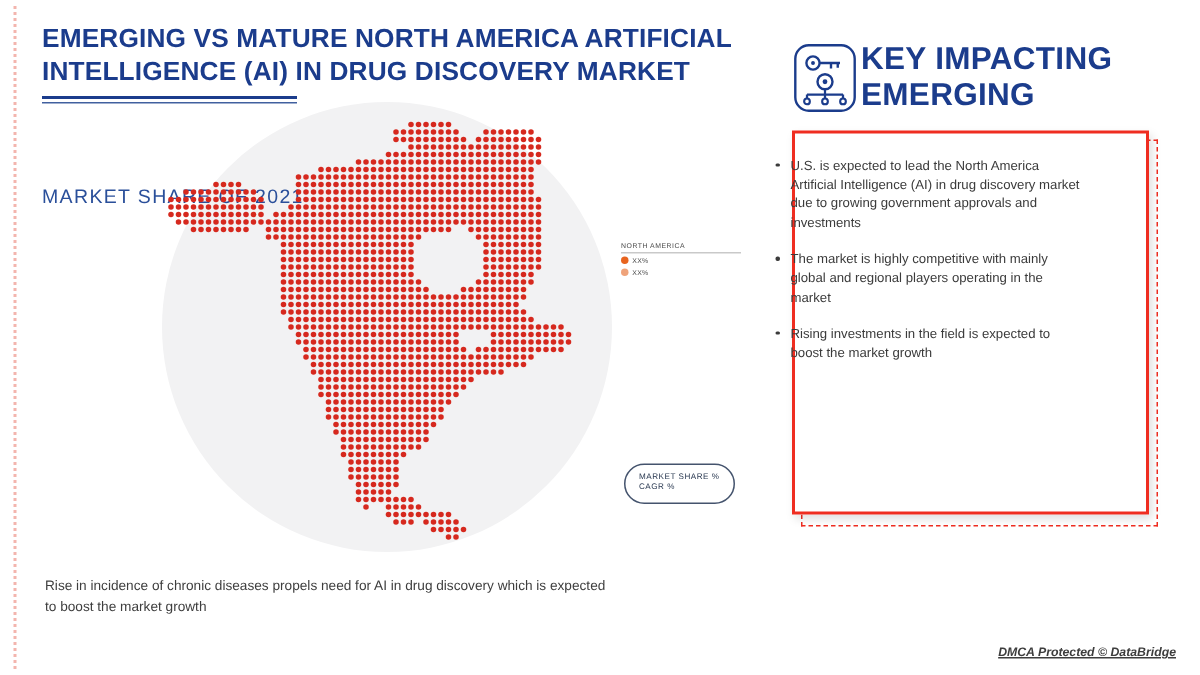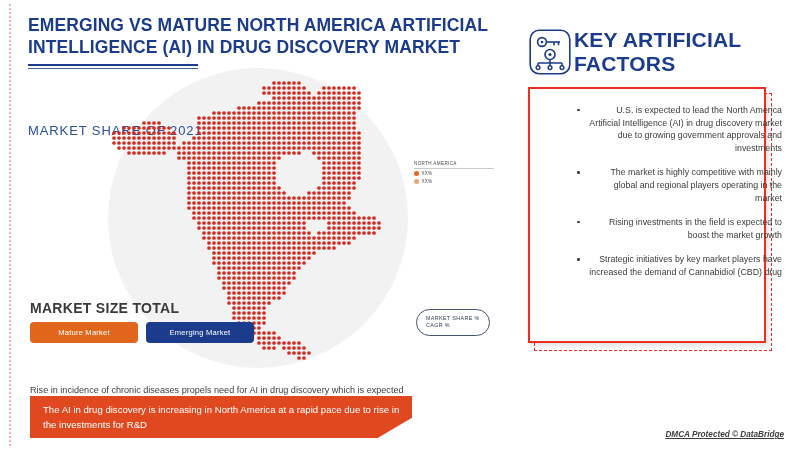--- a/index.html
+++ b/index.html
@@ -98,22 +98,22 @@
   .factors-dashed{
     position:absolute;left:534px;top:93px;width:238px;height:258px;
     border:1.6px dashed #ef2d20;box-sizing:border-box;
   }
   .factors-card{
     position:absolute;left:528px;top:87px;width:238px;height:256px;
     background:#fff;border:2px solid #ef2d20;box-sizing:border-box;
     box-shadow:2px 3px 6px rgba(0,0,0,.13);
   }
   .factors-list{
-    position:absolute;left:576px;top:104px;width:206px;
-    padding:0;margin:0;list-style:none;text-align:right;
+    position:absolute;left:516px;top:104px;width:206px;
+    padding:0;margin:0;list-style:none;
   }
   .factors-list li{
     position:relative;padding-left:11px;
     font-size:8.8px;line-height:12.6px;color:#3b3b3b;
     margin-bottom:12px;
   }
   .factors-list li:before{
     content:"";position:absolute;left:1px;top:4.6px;
     width:2.6px;height:2.6px;border-radius:50%;background:#3b3b3b;
   }
@@ -1440,49 +1440,42 @@
       <span class="lg-dot g"></span>
       <span class="lg-val">XX%</span>
     </div>
   </div>
 
   <div class="cagr-badge">
     <div>MARKET SHARE %</div>
     <div>CAGR %</div>
   </div>
 
-  <div class="ms-title">MARKET SIZE TOTAL</div>
-  <div class="pills">
-    <div class="pill mature">Mature Market</div>
-    <div class="pill emerging">Emerging Market</div>
-  </div>
 
   <div class="note">Rise in incidence of chronic diseases propels need for AI in drug discovery which is expected to boost the market growth</div>
-  <div class="banner">The AI in drug discovery is increasing in North America at a rapid pace due to rise in the investments for R&amp;D</div>
 
   <div class="kif-icon">
     <svg viewBox="0 0 42 46" xmlns="http://www.w3.org/2000/svg">
       <rect x="1.2" y="1.2" width="39.6" height="43.6" rx="9" ry="9" fill="none" stroke="#1b3c8c" stroke-width="1.6"></rect>
       <circle cx="13" cy="13" r="4.4" fill="none" stroke="#1b3c8c" stroke-width="1.6"></circle>
       <circle cx="13" cy="13" r="1.3" fill="#1b3c8c"></circle>
       <path d="M17.2 13 H31" stroke="#1b3c8c" stroke-width="1.6" fill="none"></path>
       <path d="M25 13 V16.6 M29.5 13 V16.2" stroke="#1b3c8c" stroke-width="1.6" fill="none"></path>
       <circle cx="21" cy="25.5" r="5" fill="none" stroke="#1b3c8c" stroke-width="1.6"></circle>
       <circle cx="21" cy="25.5" r="1.6" fill="#1b3c8c"></circle>
       <path d="M21 30.5 V34 M9 34 H33 M9 34 V37 M21 34 V37 M33 34 V37" stroke="#1b3c8c" stroke-width="1.5" fill="none"></path>
       <circle cx="9" cy="38.6" r="1.9" fill="none" stroke="#1b3c8c" stroke-width="1.4"></circle>
       <circle cx="21" cy="38.6" r="1.9" fill="none" stroke="#1b3c8c" stroke-width="1.4"></circle>
       <circle cx="33" cy="38.6" r="1.9" fill="none" stroke="#1b3c8c" stroke-width="1.4"></circle>
     </svg>
   </div>
-  <div class="kif-title">KEY ARTIFICIAL FACTORS</div>
+  <div class="kif-title">KEY IMPACTING EMERGING</div>
 
   <div class="factors-dashed"></div>
   <div class="factors-card"></div>
   <ul class="factors-list">
     <li>U.S. is expected to lead the North America Artificial Intelligence (AI) in drug discovery market due to growing government approvals and investments</li>
     <li>The market is highly competitive with mainly global and regional players operating in the market</li>
     <li>Rising investments in the field is expected to boost the market growth</li>
-    <li>Strategic initiatives by key market players have increased the demand of Cannabidiol (CBD) drug</li>
   </ul>
 
   <div class="footer">DMCA Protected © DataBridge</div>
 </div>
 
 </body></html>

